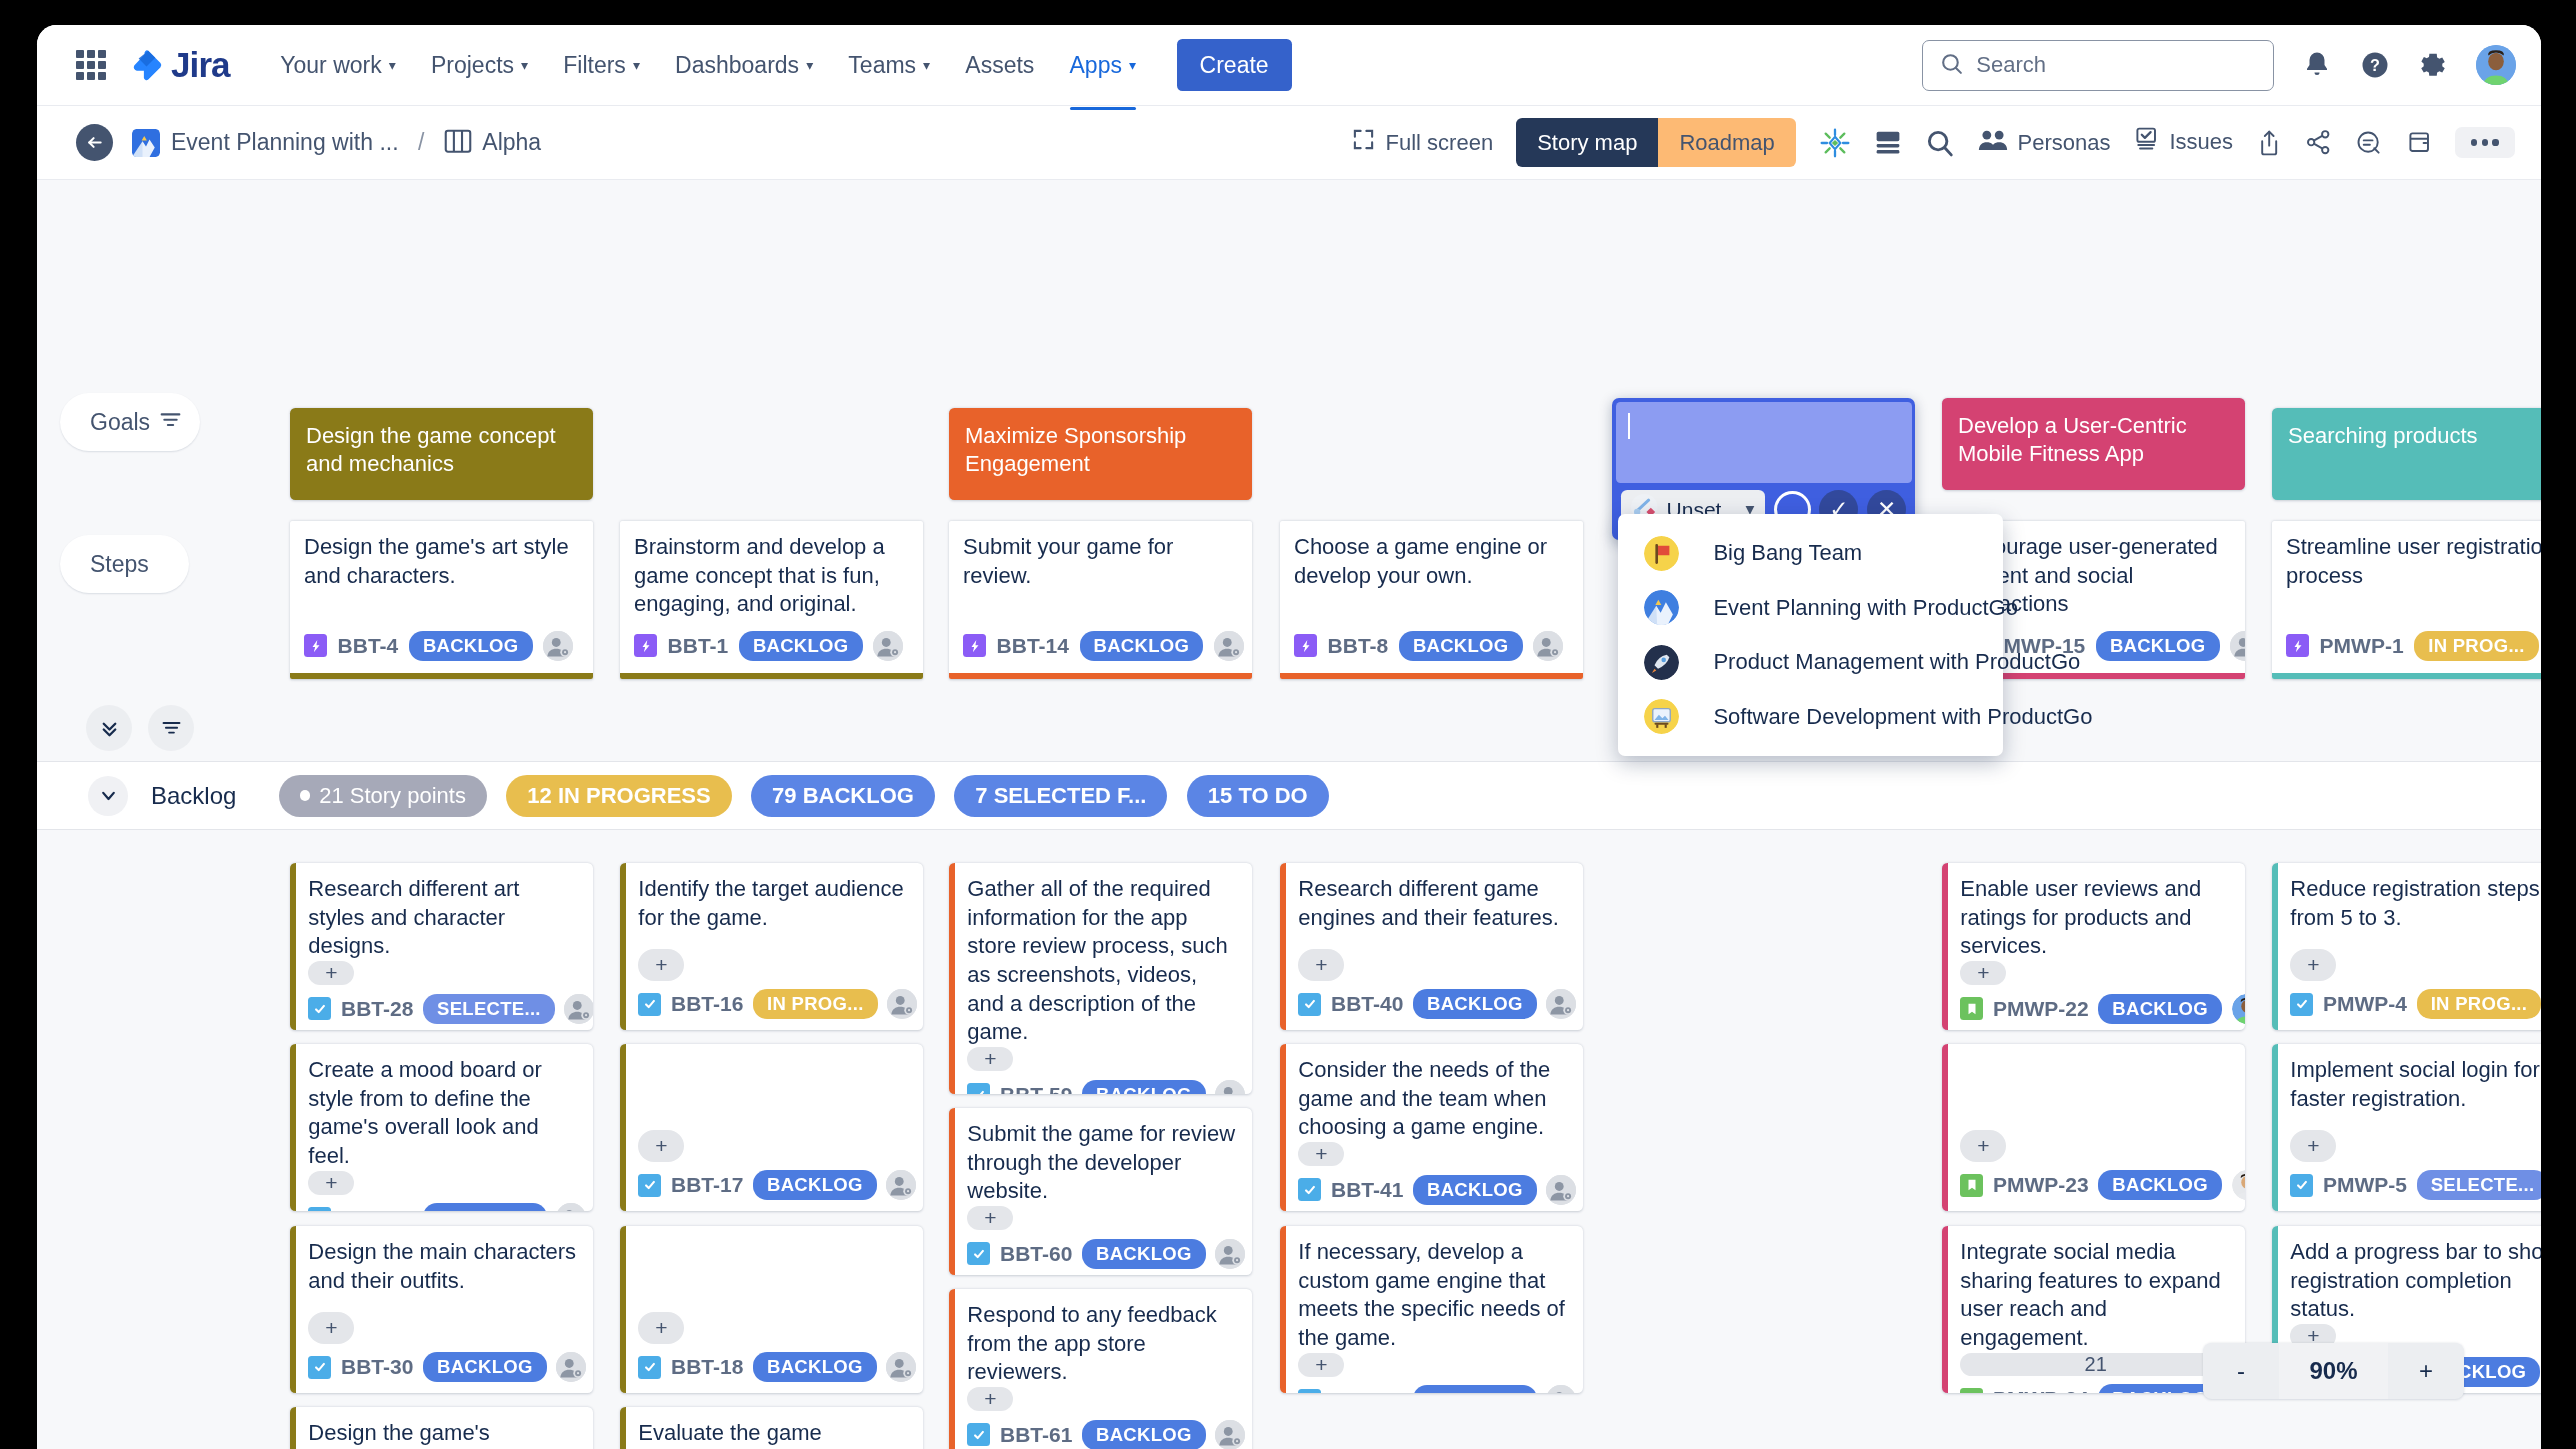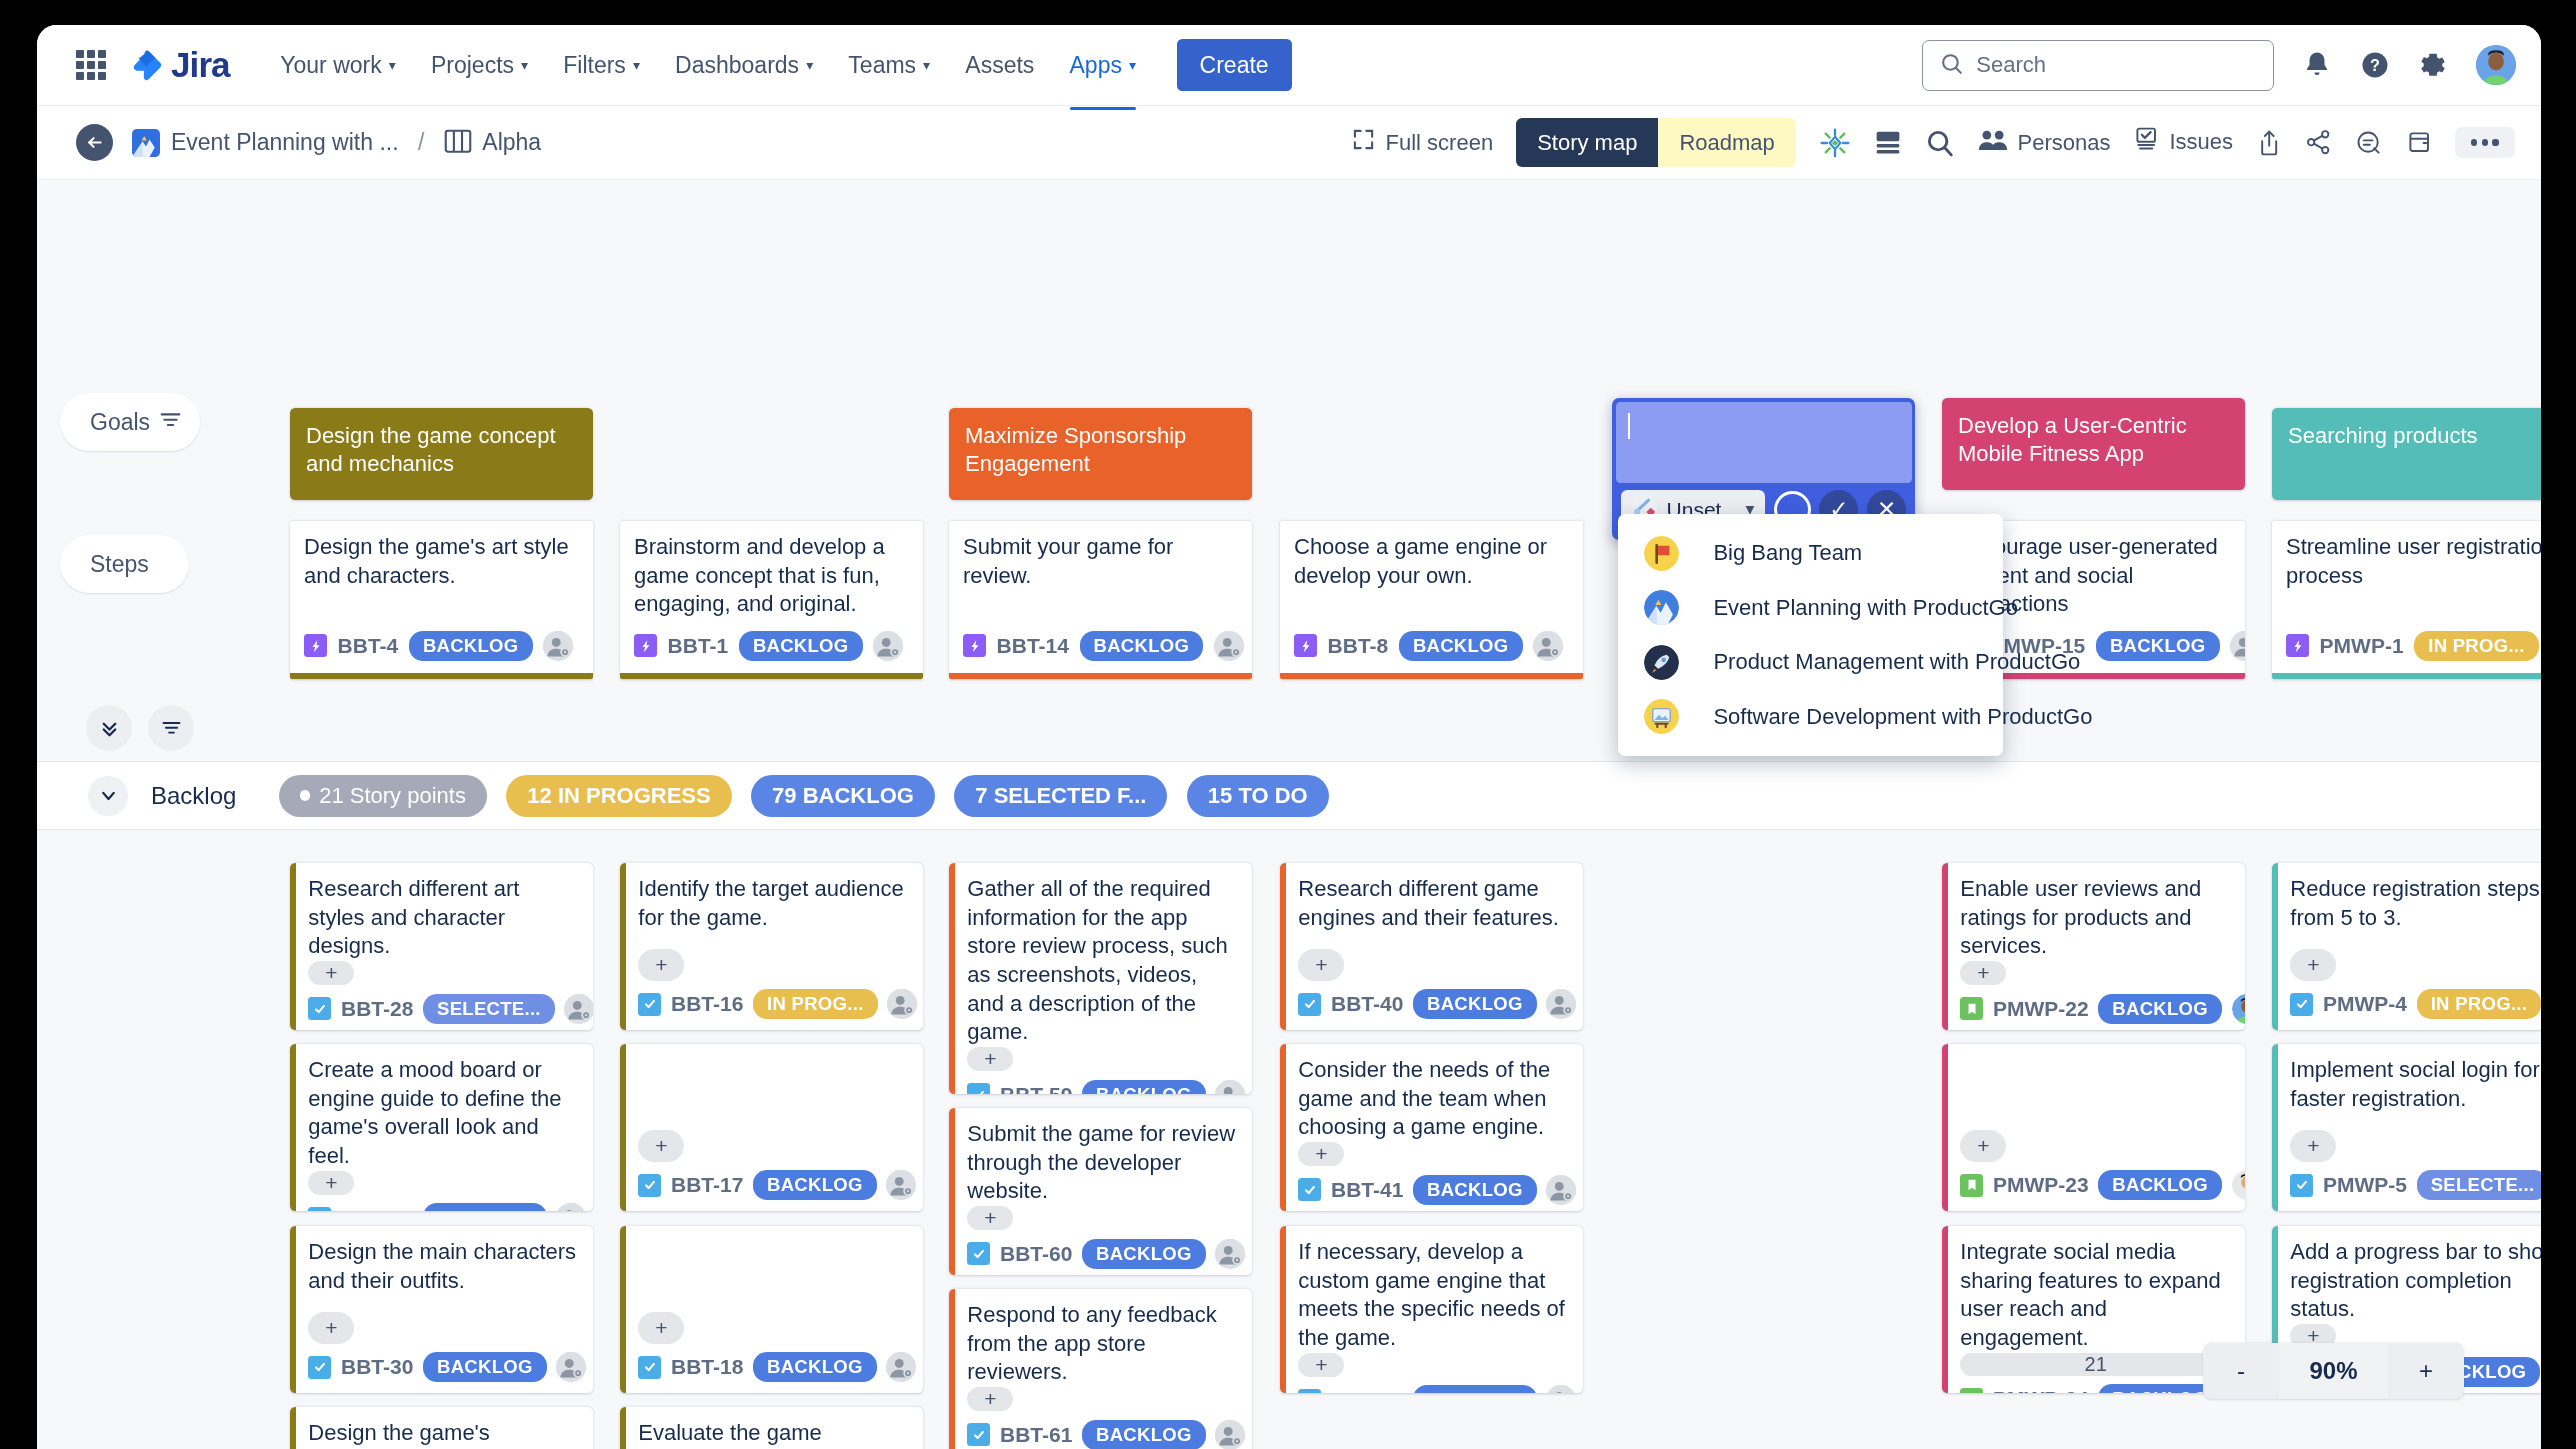--- a/index.html
+++ b/index.html
@@ -81,21 +81,21 @@
   }
   .crumb { display: flex; align-items: center; gap: 10.6px; cursor: pointer; }
   .crumb-txt { font-size: 23px; color: #44546f; white-space: nowrap; }
   .proj-ico { width: 28px; height: 28px; border-radius: 4.4px; overflow: hidden; position: relative; }
   .crumb-sep { font-size: 23px; color: #8993a4; margin: 0 19.4px; }
   .subnav-mid { margin-left: auto; display: flex; align-items: center; gap: 23px; }
   .fullscreen-btn { display:flex; align-items:center; gap:10.6px; cursor:pointer; font-size:22px; color:#44546f; }
   .seg { display: flex; border-radius: 6.2px; overflow: hidden; }
   .seg > div {
     font-size: 22px; padding: 11.4px 21px; cursor: pointer;
-    background: #fef9c3; color: #44546f; white-space:nowrap;
+    background: #fdba74; color: #44546f; white-space:nowrap;
   }
   .seg > div.on { background: #253858; color: #fff; font-weight: 500; }
   .tool { display:flex; align-items:center; gap:9.7px; cursor:pointer; font-size:22px; color:#44546f; white-space:nowrap; }
   .more-btn { background:#f0f1f4; border-radius:7px; padding:12.3px 16px; cursor:pointer; display:flex; }
   .dot3 { display:flex; gap:4.4px; }
   .dot3 i { width:6.2px; height:6.2px; border-radius:50%; background:#44546f; display:block; }
 
   
   .map { position: relative; background: #f7f8fa; height: 1270px; }
 
@@ -705,21 +705,21 @@
                 <path d="M5 29c0-6 5-9 10-9s10 3 10 9z" fill="#8d96a4"></path>
                 <circle cx="25" cy="24" r="5.4" fill="#dcdfe4"></circle>
                 <circle cx="25" cy="24" r="3.4" fill="#8d96a4"></circle>
                 <circle cx="25" cy="24" r="1.3" fill="#dcdfe4"></circle>
               </svg>
             </span>
 
        </div>
         </div>
         <div class="bl-card" style="left: 253px; top: 864px; height: 167px; border-left-color: rgb(138, 122, 24);">
-          <div class="title">Create a mood board or engine guide to define the game's overall look and feel.</div>
+          <div class="title">Create a mood board or style from to define the game's overall look and feel.</div>
        <span class="pill-add">+</span>
        <div class="foot">
          <span class="type-ico type-story"></span>
          <span class="key-txt">BBT-29</span>
          <span class="status st-backlog">BACKLOG</span>
          <span class="av-gray">
               <svg width="30" height="30" viewBox="0 0 34 34">
                 <circle cx="17" cy="17" r="17" fill="#dcdfe4"></circle>
                 <circle cx="15" cy="13" r="5" fill="#8d96a4"></circle>
                 <path d="M5 29c0-6 5-9 10-9s10 3 10 9z" fill="#8d96a4"></path>

